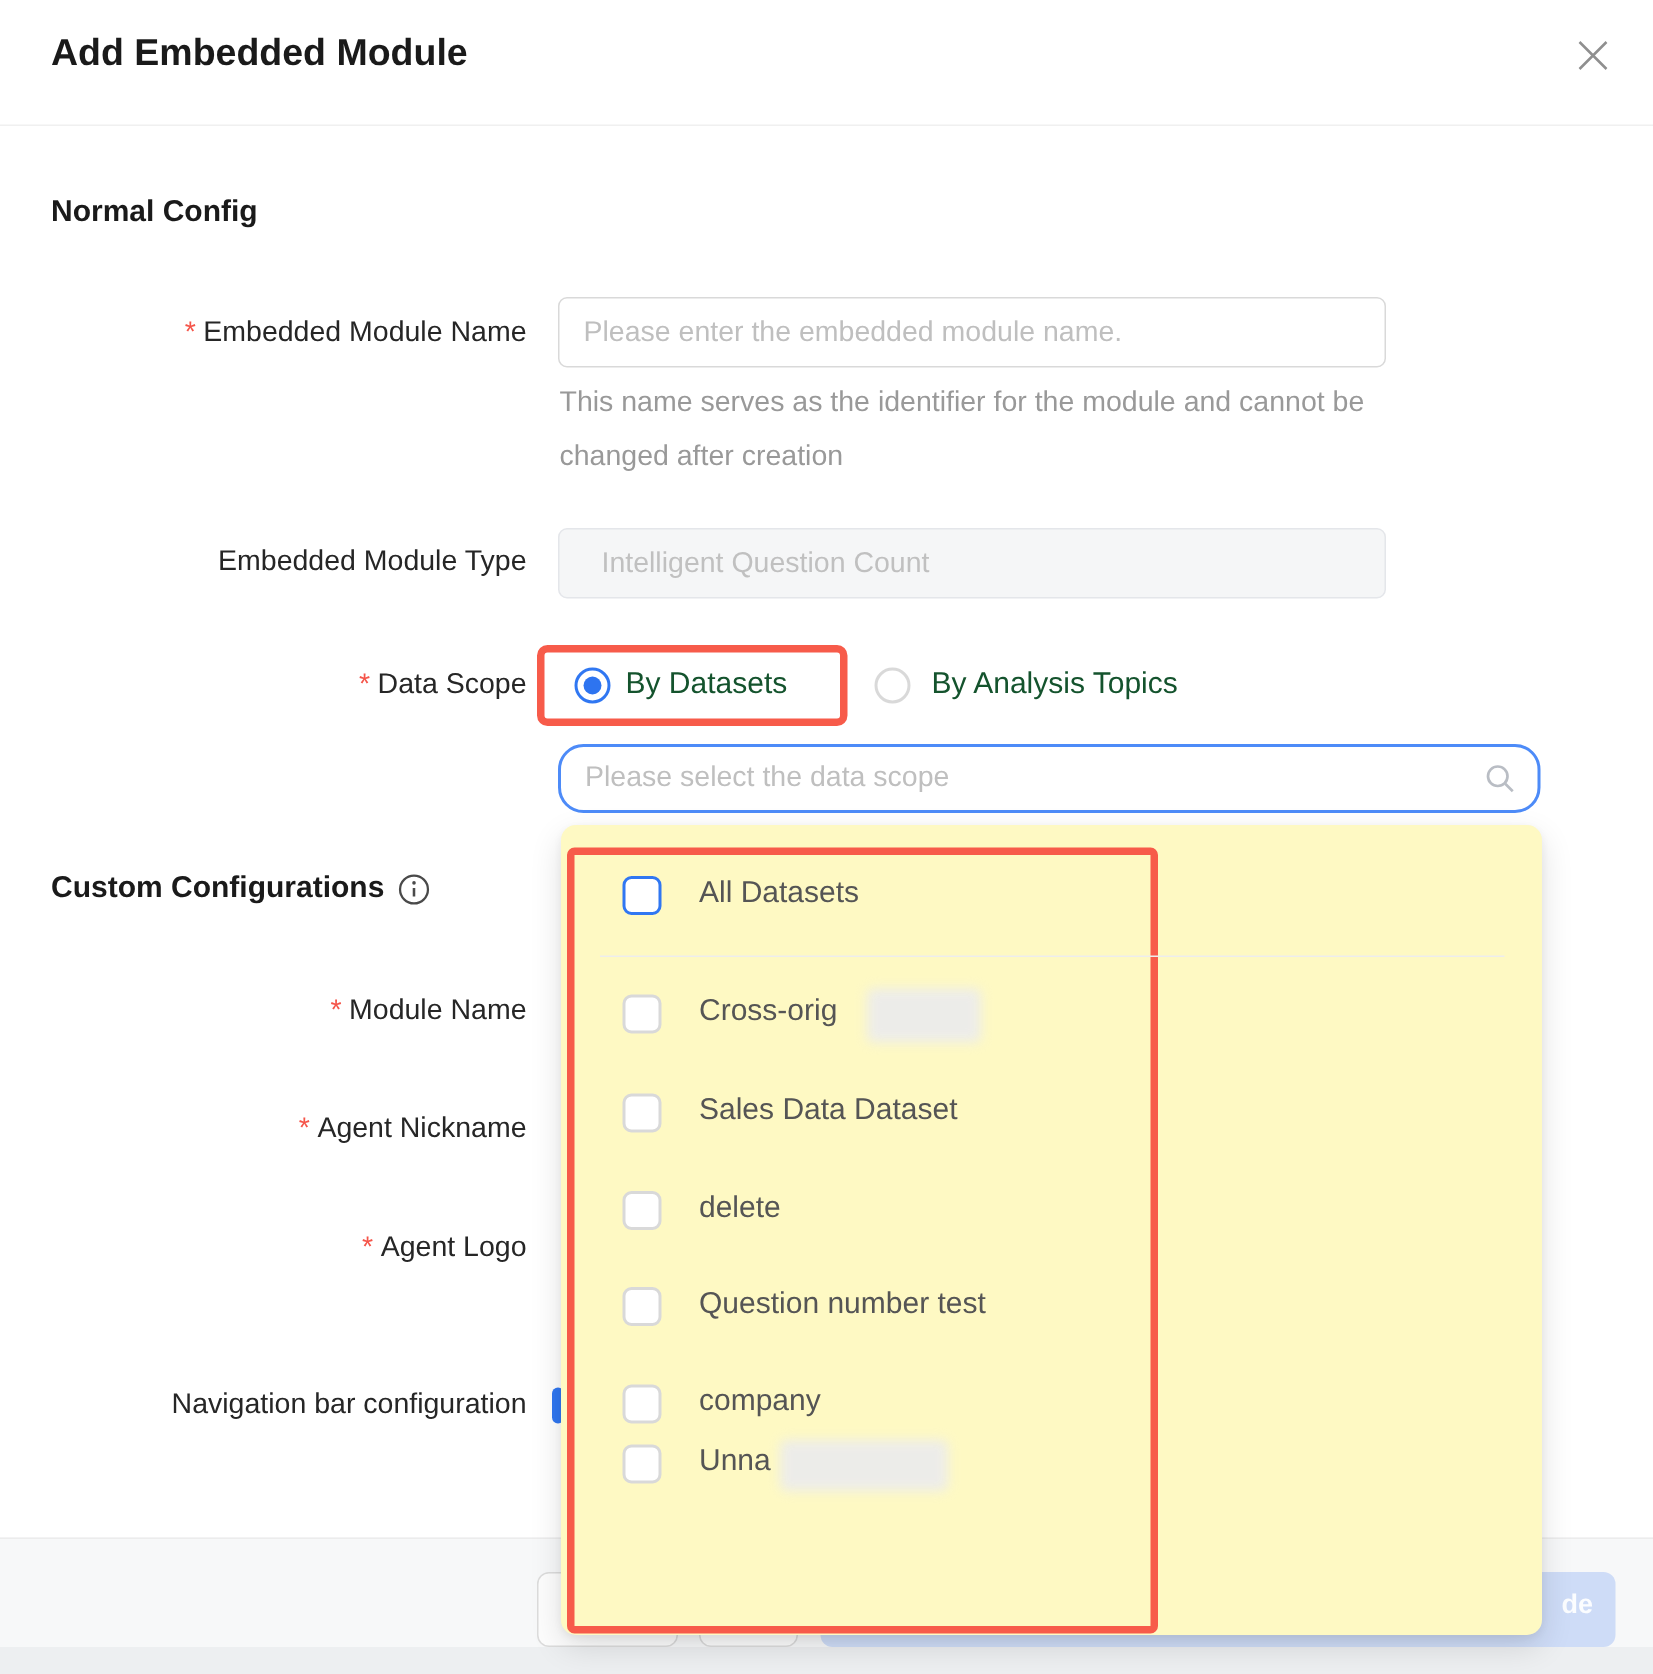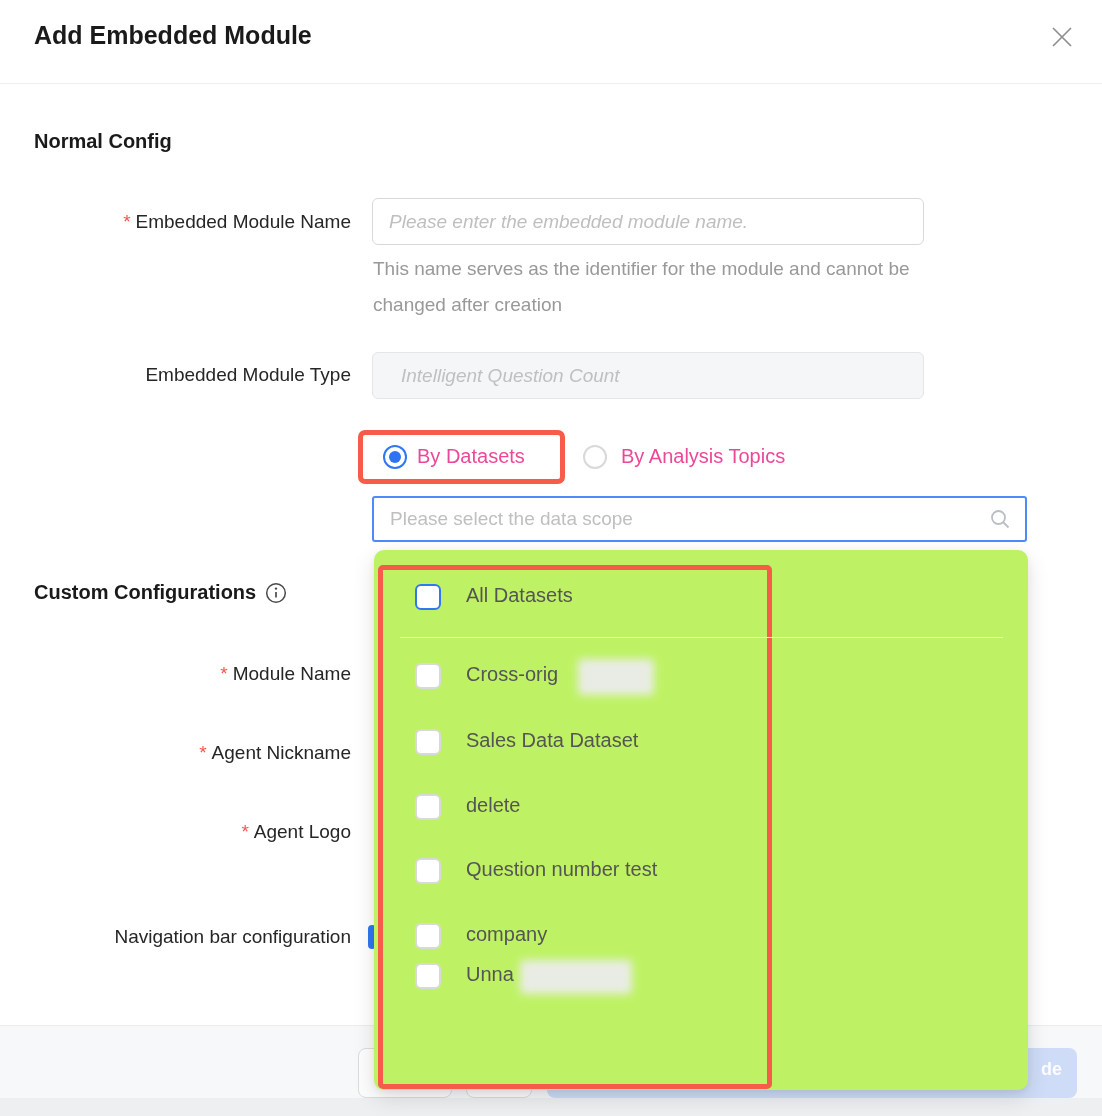--- a/index.html
+++ b/index.html
@@ -40,62 +40,61 @@
     position:absolute;left:0;width:351px;text-align:right;
     font-size:19px;color:#262626;white-space:nowrap;
   }
   .req{color:#f5554a;margin-right:5px;font-size:19px;}
   
   .text-input{
     position:absolute;left:372px;width:552px;height:47px;box-sizing:border-box;
     border:1px solid #d9d9d9;border-radius:6px;padding:0 16px;
     font-size:19px;color:#262626;background:#fff;outline:none;
     font-family:"Liberation Sans","DejaVu Sans",sans-serif;
-    font-style:italic;
   }
   .text-input::placeholder{color:#bfbfbf;}
   .text-input:disabled{
     background:#f5f6f7;border-color:#e4e6ea;color:#c0c0c0;padding-left:28px;-webkit-text-fill-color:#c0c0c0;
   }
   .helper{
     position:absolute;left:373px;top:251px;width:640px;
     font-size:19px;line-height:36px;color:#999;
   }
   .select-box{
     position:absolute;left:372px;top:496px;width:655px;height:46px;box-sizing:border-box;
-    border:2px solid #4d8bf8;border-radius:3px;background:#fff;
+    border:2px solid #4d8bf8;border-radius:17px;background:#fff;
   }
   .select-box input{
     position:absolute;left:0;top:0;width:100%;height:100%;border:none;outline:none;
     background:transparent;padding:0 44px 0 16px;box-sizing:border-box;
     font-size:19px;color:#262626;font-family:"Liberation Sans","DejaVu Sans",sans-serif;
   }
   .select-box input::placeholder{color:#bfbfbf;}
   .select-search-icon{position:absolute;right:14px;top:10px;width:22px;height:22px;}
   
   .radio{
     position:absolute;width:24px;height:24px;border-radius:50%;
     box-sizing:border-box;background:#fff;cursor:pointer;
   }
   .radio.on{border:2px solid #3077f2;}
   .radio.on::after{
     content:"";position:absolute;left:4px;top:4px;width:12px;height:12px;
     border-radius:50%;background:#2e74f0;
   }
   .radio.off{border:2px solid #d9d9d9;}
-  .radio-label{position:absolute;font-size:20px;color:#ec4899;white-space:nowrap;cursor:pointer;}
+  .radio-label{position:absolute;font-size:20px;color:#14532d;white-space:nowrap;cursor:pointer;}
   .red-box{
     position:absolute;border:5px solid #f75b4a;box-sizing:border-box;border-radius:5px;
     pointer-events:none;
   }
   #redbox-datascope{left:358px;top:430px;width:207px;height:54px;border-radius:7px;}
   
   .dropdown-panel{
     position:absolute;left:374px;top:550px;width:654px;height:540px;
-    background:#bef264;border-radius:10px;
+    background:#fef9c3;border-radius:10px;
     box-shadow:0 8px 22px rgba(0,0,0,0.12), 0 2px 6px rgba(0,0,0,0.06);
     z-index:5;
   }
   #redbox-dropdown{left:4px;top:15px;width:394px;height:524px;}
   .dd-item{position:absolute;left:0;width:100%;height:56px;cursor:pointer;}
   .dd-check{
     position:absolute;left:41px;top:2px;width:26px;height:26px;box-sizing:border-box;
     border:2px solid #d9d9d9;border-radius:6px;background:#fff;
   }
   .dd-item.focus .dd-check{border-color:#3077f2;}
@@ -159,20 +158,23 @@
     <div class="helper">
       <div>This name serves as the identifier for the module and cannot be</div>
       <div>changed after creation</div>
     </div>
 
     <div class="row-label" style="top:364px">
       <span>Embedded Module Type</span>
     </div>
     <input class="text-input" style="top: 352px;" type="text" disabled="" value="Intelligent Question Count">
 
+    <div class="row-label" style="top:446px">
+      <span class="req">*</span><span>Data Scope</span>
+    </div>
     <span class="radio on" style="left:383px;top:445px"></span>
     <span class="radio-label" style="left:417px;top:445px">By Datasets</span>
     <span class="radio off" style="left:583px;top:445px"></span>
     <span class="radio-label" style="left:621px;top:445px">By Analysis Topics</span>
     <div class="red-box" id="redbox-datascope"></div>
 
     <div class="select-box">
       <input type="text" readonly="" placeholder="Please select the data scope" style="">
       <svg class="select-search-icon" viewBox="0 0 22 22">
         <circle cx="9.5" cy="9.5" r="6.5" stroke="#b9bdc4" stroke-width="1.8" fill="none"></circle>

